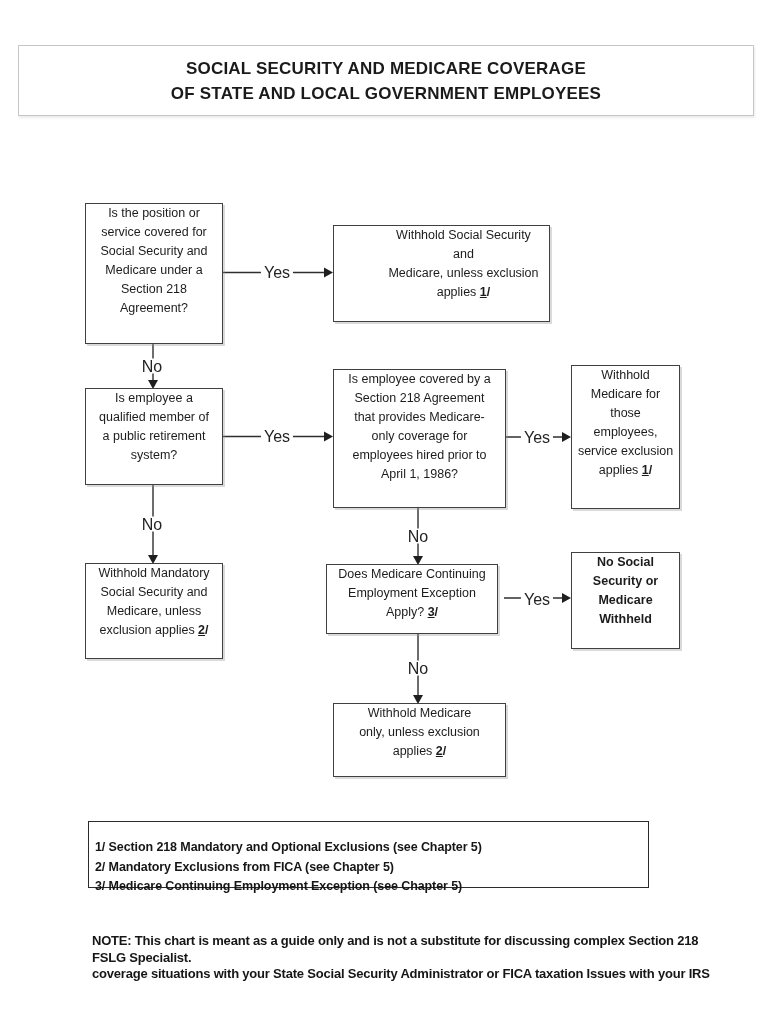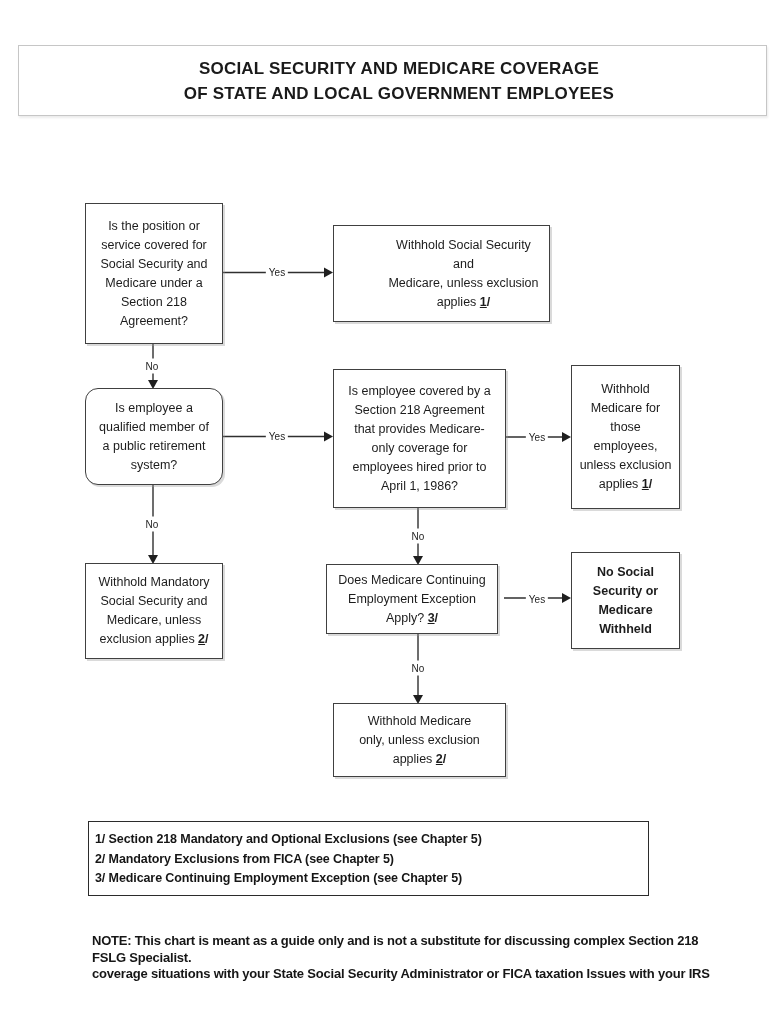--- a/index.html
+++ b/index.html
@@ -1,35 +1,35 @@
 <!DOCTYPE html>
 <html><head>
 <meta charset="utf-8">
 <style>
   html,body{margin:0;padding:0;background:#fff;}
   .page{position:relative;width:770px;height:1024px;background:#ffffff;overflow:hidden;
         font-family:"Liberation Sans",sans-serif;color:#1f1f1f;}
   .title-box{position:absolute;left:18px;top:45px;width:734px;height:69px;
              border:1px solid #c6c6c6;box-shadow:1px 2px 2px rgba(0,0,0,0.08);
              display:flex;flex-direction:column;align-items:center;justify-content:center;
-             font-size:17px;font-weight:700;letter-spacing:0.2px;line-height:25px;color:#1a1a1a;padding-left:13px;}
+             font-size:17px;font-weight:700;letter-spacing:0.2px;line-height:25px;color:#1a1a1a;}
   .connectors{position:absolute;left:0;top:0;width:770px;height:1024px;pointer-events:none;}
   .connectors line{stroke:#2f2f2f;stroke-width:1.4;}
   .connectors path{fill:#1f1f1f;stroke:none;}
   .fbox{position:absolute;border:1.5px solid #404040;background:#fff;
         box-shadow:2px 2px 0 rgba(150,150,150,0.35);
-        display:flex;align-items:center;justify-content:center;
+        display:flex;justify-content:center;
         font-size:12.5px;line-height:19px;text-align:center;color:#1c1c1c;}
   .fbox .ln{white-space:nowrap;}
   .ref{font-weight:700;text-decoration:underline;}
   .refs{font-weight:700;}
   .lbl{position:absolute;transform:translate(-50%,-50%);background:#fff;padding:0 3px;
-       font-size:10px;color:#242424;line-height:15px;}
-  .fnbox{position:absolute;left:88px;top:821px;width:561px;height:75px;
-         border:1.5px solid #2b2b2b;box-sizing:border-box;padding:8px 8px 0 6px;
+       font-size:16px;color:#242424;line-height:15px;}
+  .fnbox{position:absolute;left:88px;top:821px;width:561px;height:67px;
+         border:1.5px solid #2b2b2b;box-sizing:border-box;padding:16px 8px 0 6px;
          font-size:12.5px;font-weight:700;line-height:19.5px;letter-spacing:-0.1px;color:#161616;}
   .fnbox div{white-space:nowrap;}
   .note{position:absolute;left:92px;top:933px;font-size:13px;font-weight:700;
         line-height:16.5px;letter-spacing:-0.2px;color:#161616;}
   .note div{white-space:nowrap;}
 </style>
 </head>
 <body>
 
 <div class="page">
@@ -71,21 +71,21 @@
 
   <div class="fbox" style="left:333px;top:225px;width:171px;height:95px;padding-left:44px;">
     <div>
       <div class="ln">Withhold Social Security</div>
       <div class="ln">and</div>
       <div class="ln">Medicare, unless exclusion</div>
       <div class="ln"><span>applies </span><span class="ref">1</span><span class="refs">/</span></div>
     </div>
   </div>
 
-  <div class="fbox" style="left:85px;top:388px;width:136px;height:95px;border-radius:13px;">
+  <div class="fbox" style="left:85px;top:388px;width:136px;height:95px;">
     <div>
       <div class="ln">Is employee a</div>
       <div class="ln">qualified member of</div>
       <div class="ln">a public retirement</div>
       <div class="ln">system?</div>
     </div>
   </div>
 
   <div class="fbox" style="left:333px;top:369px;width:171px;height:137px;">
     <div>
@@ -97,21 +97,21 @@
       <div class="ln">April 1, 1986?</div>
     </div>
   </div>
 
   <div class="fbox" style="left:571px;top:365px;width:107px;height:142px;">
     <div>
       <div class="ln">Withhold</div>
       <div class="ln">Medicare for</div>
       <div class="ln">those</div>
       <div class="ln">employees,</div>
-      <div class="ln">unless exclusion</div>
+      <div class="ln">service exclusion</div>
       <div class="ln"><span>applies </span><span class="ref">1</span><span class="refs">/</span></div>
     </div>
   </div>
 
   <div class="fbox" style="left:85px;top:563px;width:136px;height:94px;">
     <div>
       <div class="ln">Withhold Mandatory</div>
       <div class="ln">Social Security and</div>
       <div class="ln">Medicare, unless</div>
       <div class="ln"><span>exclusion applies </span><span class="ref">2</span><span class="refs">/</span></div>

